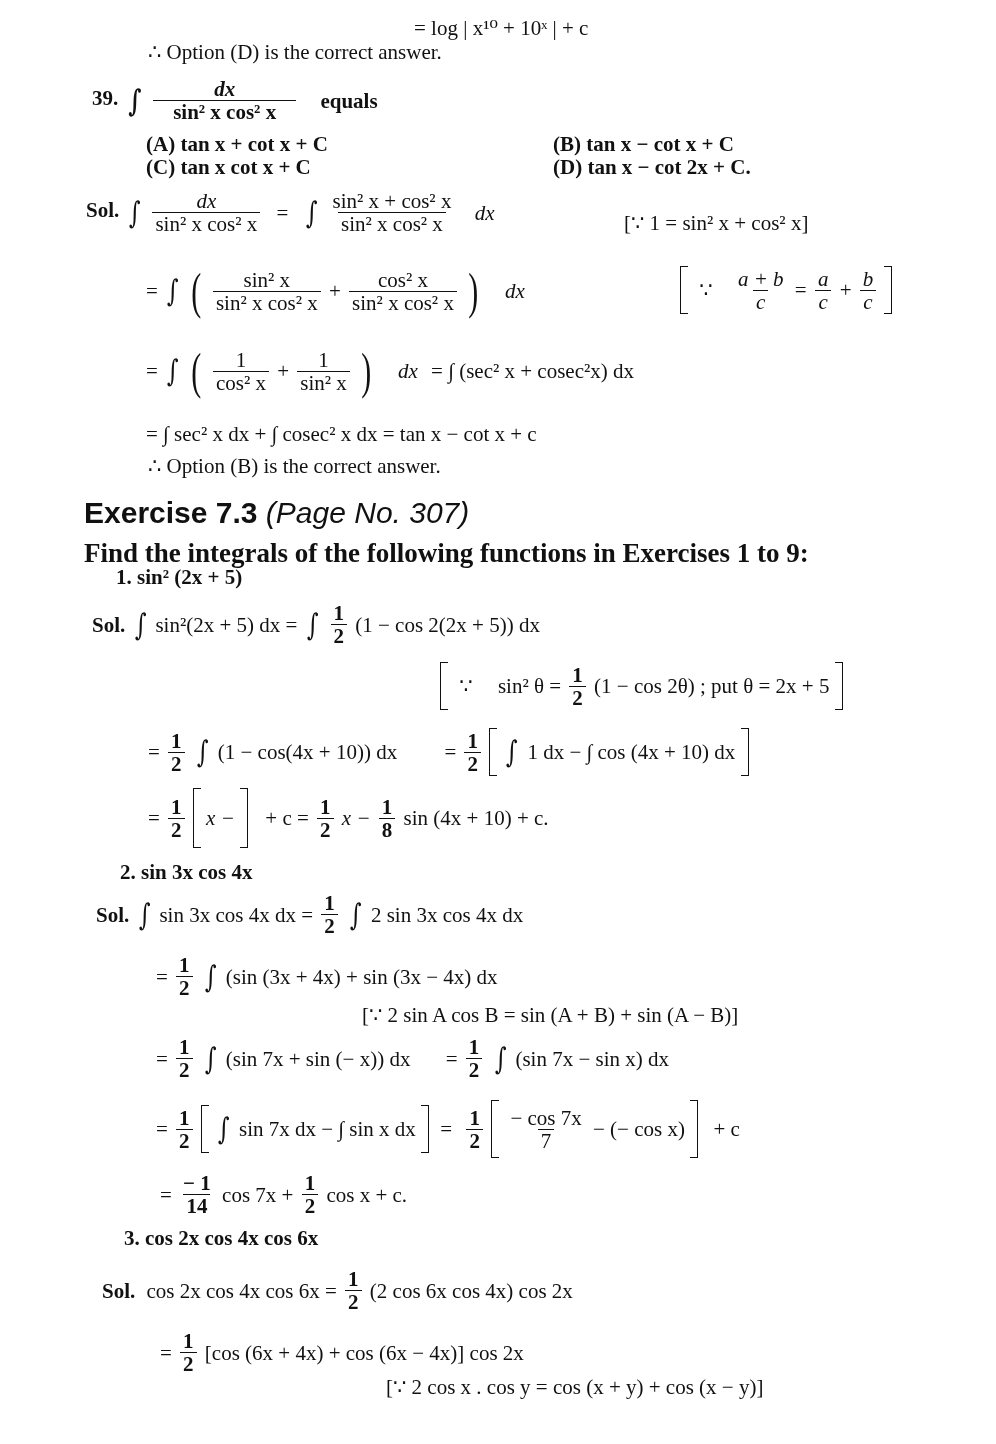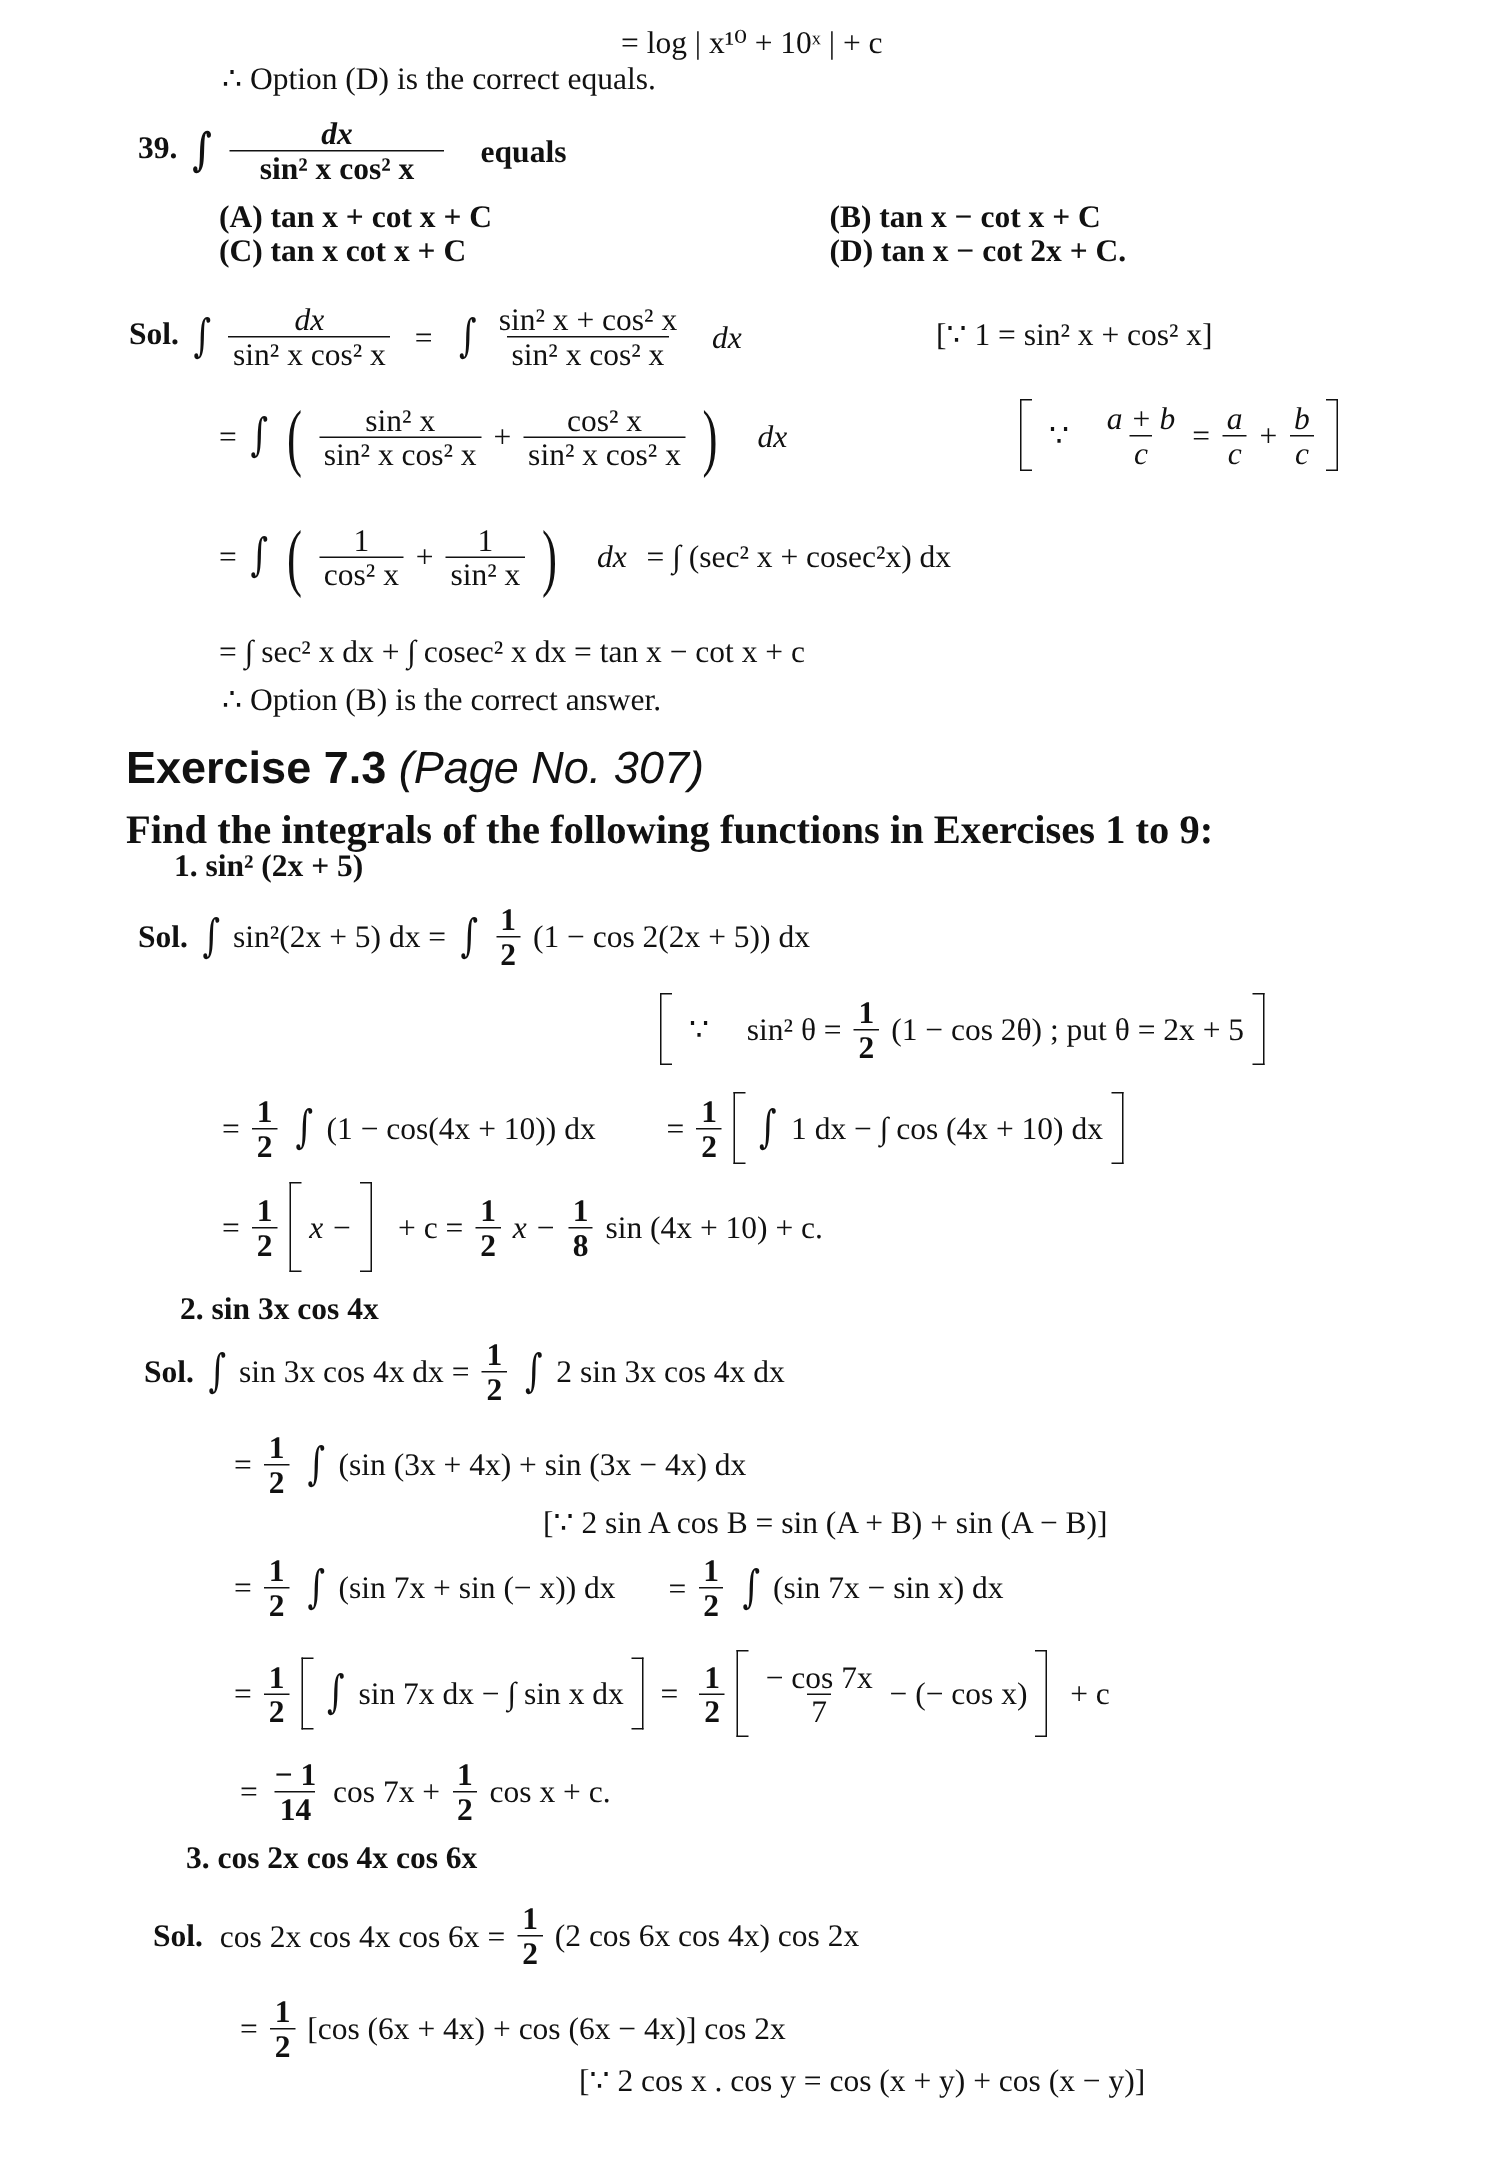--- a/index.html
+++ b/index.html
@@ -16,38 +16,38 @@
   .bigp { font-size:50px; vertical-align:middle; font-weight:100; display:inline-block; transform:scaleX(0.6); line-height:50px; }
   .bbr { display:inline-block; vertical-align:middle; border:1.6px solid #111; width:7px; height:46px; }
   .bbr.l { border-right:none; }
   .bbr.r { border-left:none; }
   .title { font-size:30px; font-weight:bold; }
 </style>
 </head>
 <body>
 
 <div class="ln" style="left:414px;top:16px;">= log | x¹⁰ + 10ˣ | + c</div>
-<div class="ln" style="left:148px;top:40px;">∴  Option (D) is the correct equals.</div>
+<div class="ln" style="left:148px;top:40px;">∴  Option (D) is the correct answer.</div>
 
 <div class="ln b" style="left:92px;top:78px;">
   <span>39.</span>
   <span class="int">∫</span>
   <span class="frac">
     <span class="num i">dx</span>
     <span class="den" style="padding:0 20px;">sin² x cos² x</span>
   </span>
   <span style="margin-left:16px;vertical-align:middle;">equals</span>
 </div>
 
 <div class="ln b" style="left:146px;top:132px;">(A) tan x + cot x + C</div>
 <div class="ln b" style="left:553px;top:132px;">(B) tan x − cot x + C</div>
 <div class="ln b" style="left:146px;top:155px;">(C) tan x cot x + C</div>
 <div class="ln b" style="left:553px;top:155px;">(D) tan x − cot 2x + C.</div>
 
-<div class="ln" style="left:86px;top:190px;margin-top:12px;">
+<div class="ln" style="left:86px;top:190px;">
   <span class="b">Sol.</span>
   <span class="int">∫</span>
   <span class="frac">
       <span class="num i">dx</span>
       <span class="den">sin² x cos² x</span>
     </span>
   <span style="vertical-align:middle;margin:0 8px;">=</span>
   <span class="int">∫</span>
   <span class="frac">
       <span class="num">sin² x + cos² x</span>

